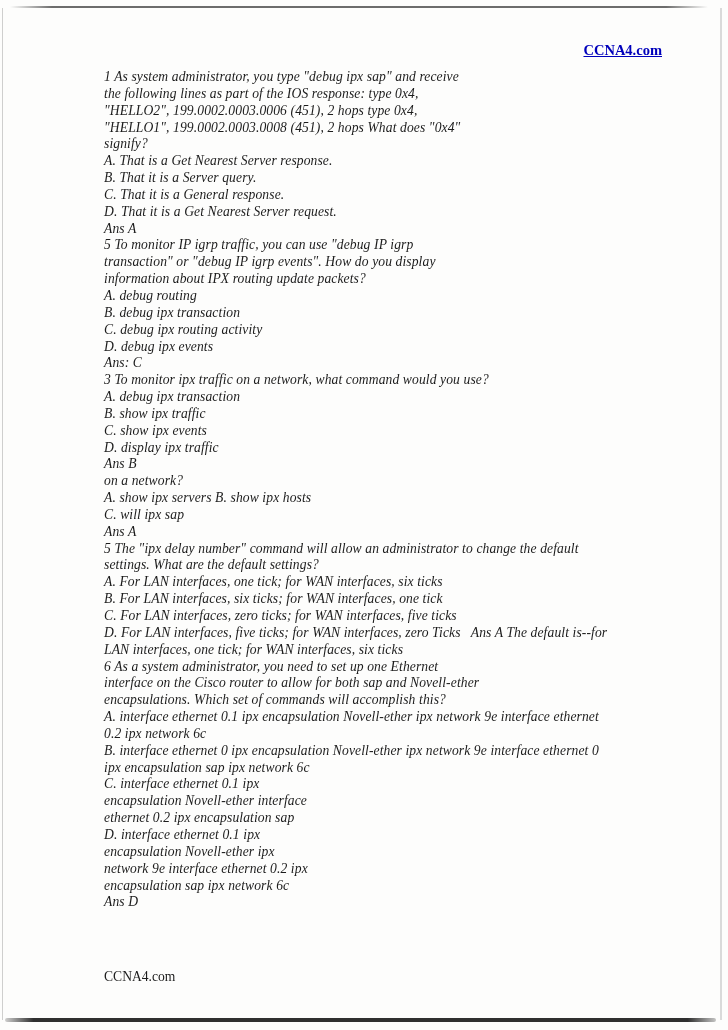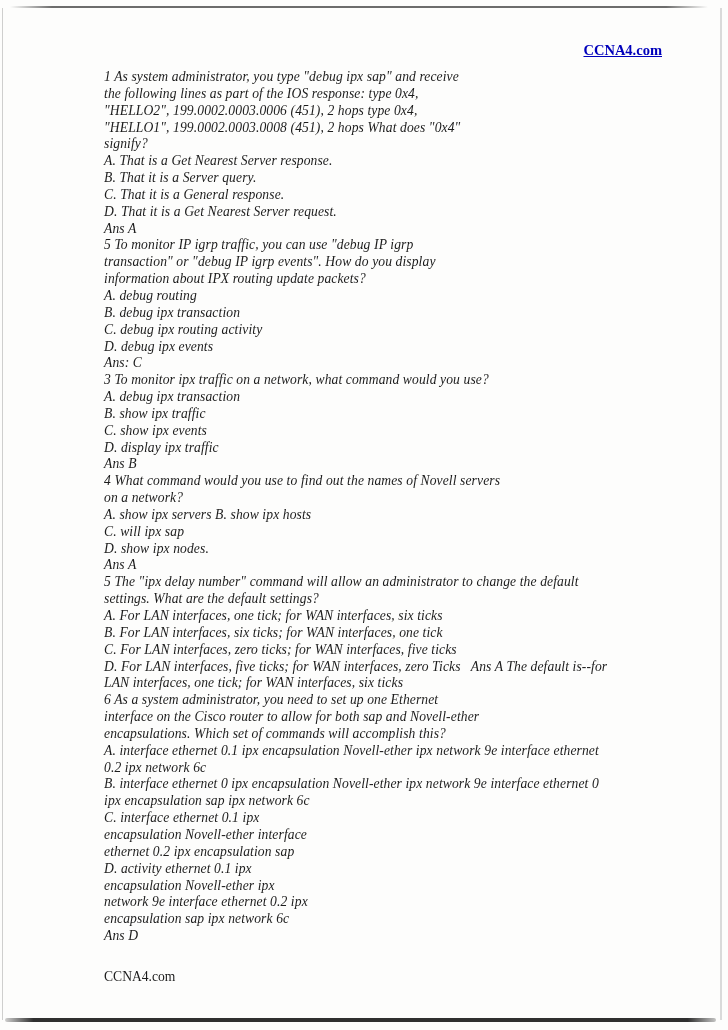--- a/index.html
+++ b/index.html
@@ -99,43 +99,41 @@
     <div class="line">B. debug ipx transaction</div>
     <div class="line">C. debug ipx routing activity</div>
     <div class="line">D. debug ipx events</div>
     <div class="line">Ans: C</div>
     <div class="line">3 To monitor ipx traffic on a network, what command would you use?</div>
     <div class="line">A. debug ipx transaction</div>
     <div class="line">B. show ipx traffic</div>
     <div class="line">C. show ipx events</div>
     <div class="line">D. display ipx traffic</div>
     <div class="line">Ans B</div>
-    <div class="line">4 What command would you use to find out the names of Novell servers</div>
     <div class="line">on a network?</div>
     <div class="line">A. show ipx servers B. show ipx hosts</div>
     <div class="line">C. will ipx sap</div>
-    <div class="line">D. show ipx nodes.</div>
     <div class="line">Ans A</div>
     <div class="line">5 The "ipx delay number" command will allow an administrator to change the default</div>
     <div class="line">settings. What are the default settings?</div>
     <div class="line">A. For LAN interfaces, one tick; for WAN interfaces, six ticks</div>
     <div class="line">B. For LAN interfaces, six ticks; for WAN interfaces, one tick</div>
     <div class="line">C. For LAN interfaces, zero ticks; for WAN interfaces, five ticks</div>
     <div class="line">D. For LAN interfaces, five ticks; for WAN interfaces, zero Ticks   Ans A The default is--for</div>
     <div class="line">LAN interfaces, one tick; for WAN interfaces, six ticks</div>
     <div class="line">6 As a system administrator, you need to set up one Ethernet</div>
     <div class="line">interface on the Cisco router to allow for both sap and Novell-ether</div>
     <div class="line">encapsulations. Which set of commands will accomplish this?</div>
     <div class="line">A. interface ethernet 0.1 ipx encapsulation Novell-ether ipx network 9e interface ethernet</div>
     <div class="line">0.2 ipx network 6c</div>
     <div class="line">B. interface ethernet 0 ipx encapsulation Novell-ether ipx network 9e interface ethernet 0</div>
     <div class="line">ipx encapsulation sap ipx network 6c</div>
     <div class="line">C. interface ethernet 0.1 ipx</div>
     <div class="line">encapsulation Novell-ether interface</div>
     <div class="line">ethernet 0.2 ipx encapsulation sap</div>
-    <div class="line">D. activity ethernet 0.1 ipx</div>
+    <div class="line">D. interface ethernet 0.1 ipx</div>
     <div class="line">encapsulation Novell-ether ipx</div>
     <div class="line">network 9e interface ethernet 0.2 ipx</div>
     <div class="line">encapsulation sap ipx network 6c</div>
     <div class="line">Ans D</div>
   </div>
 
 <div class="footer">CCNA4.com</div>
 
 </body></html>

